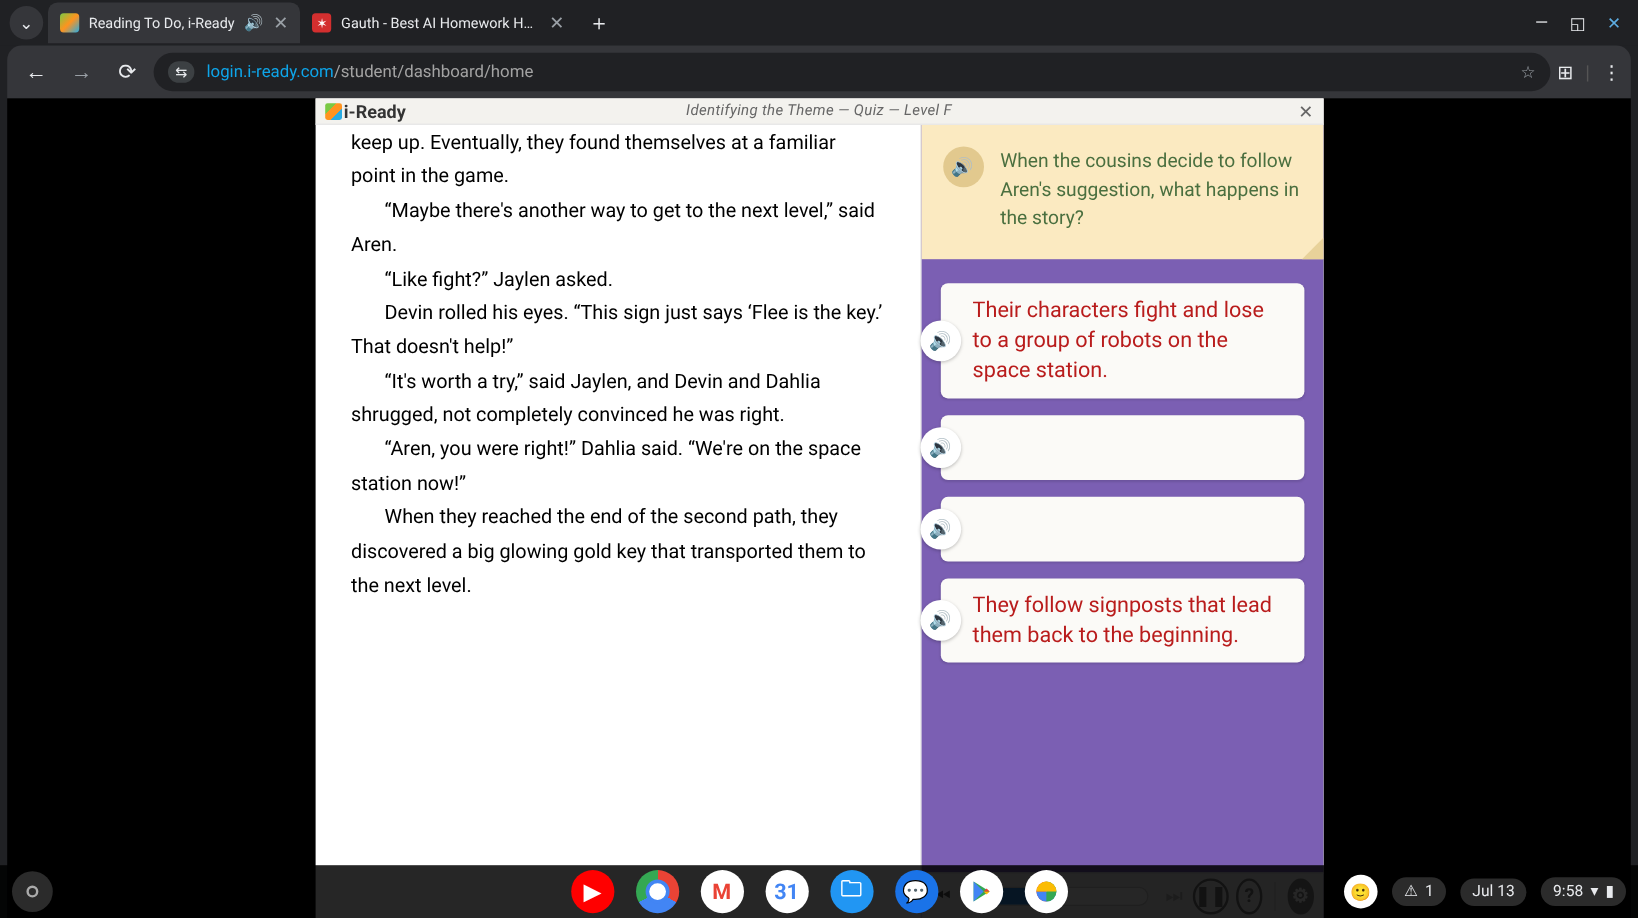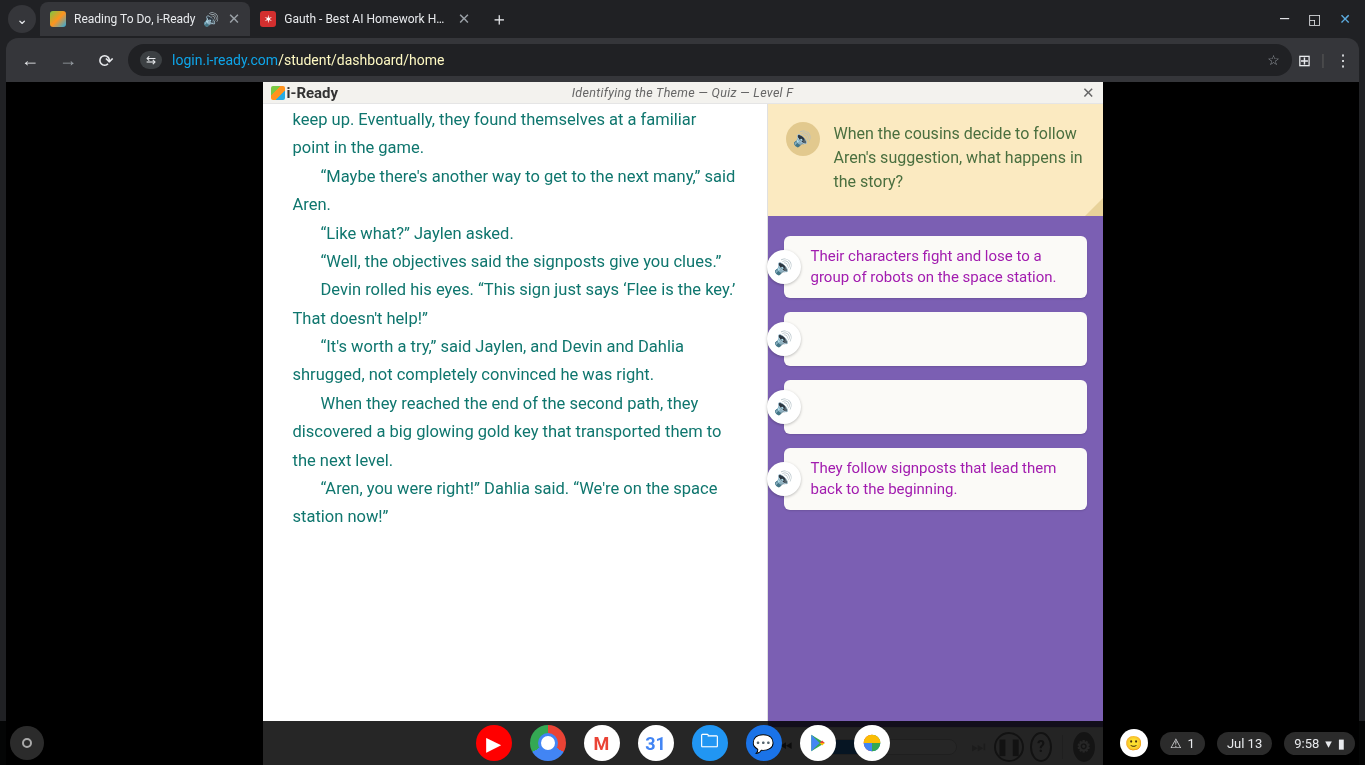--- a/index.html
+++ b/index.html
@@ -105,21 +105,21 @@
     font-size: 14px;
   }
   .site-chip {
     background: #3c4043;
     border-radius: 10px;
     padding: 2px 6px;
     font-size: 12px;
     color: #e8eaed;
   }
   .url-host { color: #0ea5e9; }
-  .url-path { color: #fef9c3; text-align: center; }
+  .url-path { color: #a3a3a3; text-align: center; }
   .toolbar-right { display: flex; gap: 10px; align-items: center; color: #e8eaed; }
 
   
   .page {
     flex: 1;
     background: #000;
     display: flex;
     justify-content: center;
     margin: 0 6px;
   }
@@ -157,21 +157,21 @@
   .app-body {
     flex: 1;
     display: flex;
     overflow: hidden;
   }
 
   .passage {
     flex: 1;
     padding: 2px 30px 20px 30px;
     overflow-y: auto;
-    color: #0f766e;
+    color: #000000;
     font-size: 16.5px;
     line-height: 1.72;
     border-right: 1px solid #e0e0e0;
   }
   .passage p { margin-bottom: 0; }
   .indent { text-indent: 28px; }
 
   .question-panel {
     width: 335px;
     background: #7b5fb3;
@@ -221,21 +221,21 @@
     align-items: center;
     gap: 10px;
     padding: 10px 14px 10px 0;
     cursor: pointer;
     box-shadow: 0 1px 2px rgba(0,0,0,.12);
     position: relative;
   }
   .answer .audio-btn.white {
     margin-left: -17px;
   }
-  .answer-text { color: #a21caf; font-size: 15px; line-height: 1.4; }
+  .answer-text { color: #b91c1c; font-size: 18px; line-height: 1.4; }
 
   .controls-bar {
     height: 38px;
     background: #efefef;
     display: flex;
     align-items: center;
     gap: 6px;
     padding: 0 8px;
     border-top: 1px solid #ddd;
   }
@@ -367,27 +367,26 @@
           <span>i-Ready</span>
         </div>
         <div class="lesson-title">Identifying the Theme  — Quiz — Level F</div>
         <div class="app-close">✕</div>
       </div>
 
       <div class="app-body">
 
         <div class="passage">
           <p>keep up. Eventually, they found themselves at a familiar point in the game.</p>
-          <p class="indent">“Maybe there's another way to get to the next many,” said Aren.</p>
-          <p class="indent">“Like what?” Jaylen asked.</p>
-          <p class="indent">“Well, the objectives said the signposts give you clues.”</p>
+          <p class="indent">“Maybe there's another way to get to the next level,” said Aren.</p>
+          <p class="indent">“Like fight?” Jaylen asked.</p>
           <p class="indent">Devin rolled his eyes. “This sign just says ‘Flee is the key.’ That doesn't help!”</p>
           <p class="indent">“It's worth a try,” said Jaylen, and Devin and Dahlia shrugged, not completely convinced he was right.</p>
+          <p class="indent">“Aren, you were right!” Dahlia said. “We're on the space station now!”</p>
           <p class="indent">When they reached the end of the second path, they discovered a big glowing gold key that transported them to the next level.</p>
-          <p class="indent">“Aren, you were right!” Dahlia said. “We're on the space station now!”</p>
         </div>
 
         <div class="question-panel">
           <div class="question-box">
             <div class="audio-btn">
               <span class="audio-icon">🔊</span>
             </div>
             <div class="question-text">When the cousins decide to follow Aren's suggestion, what happens in the story?</div>
           </div>
 

